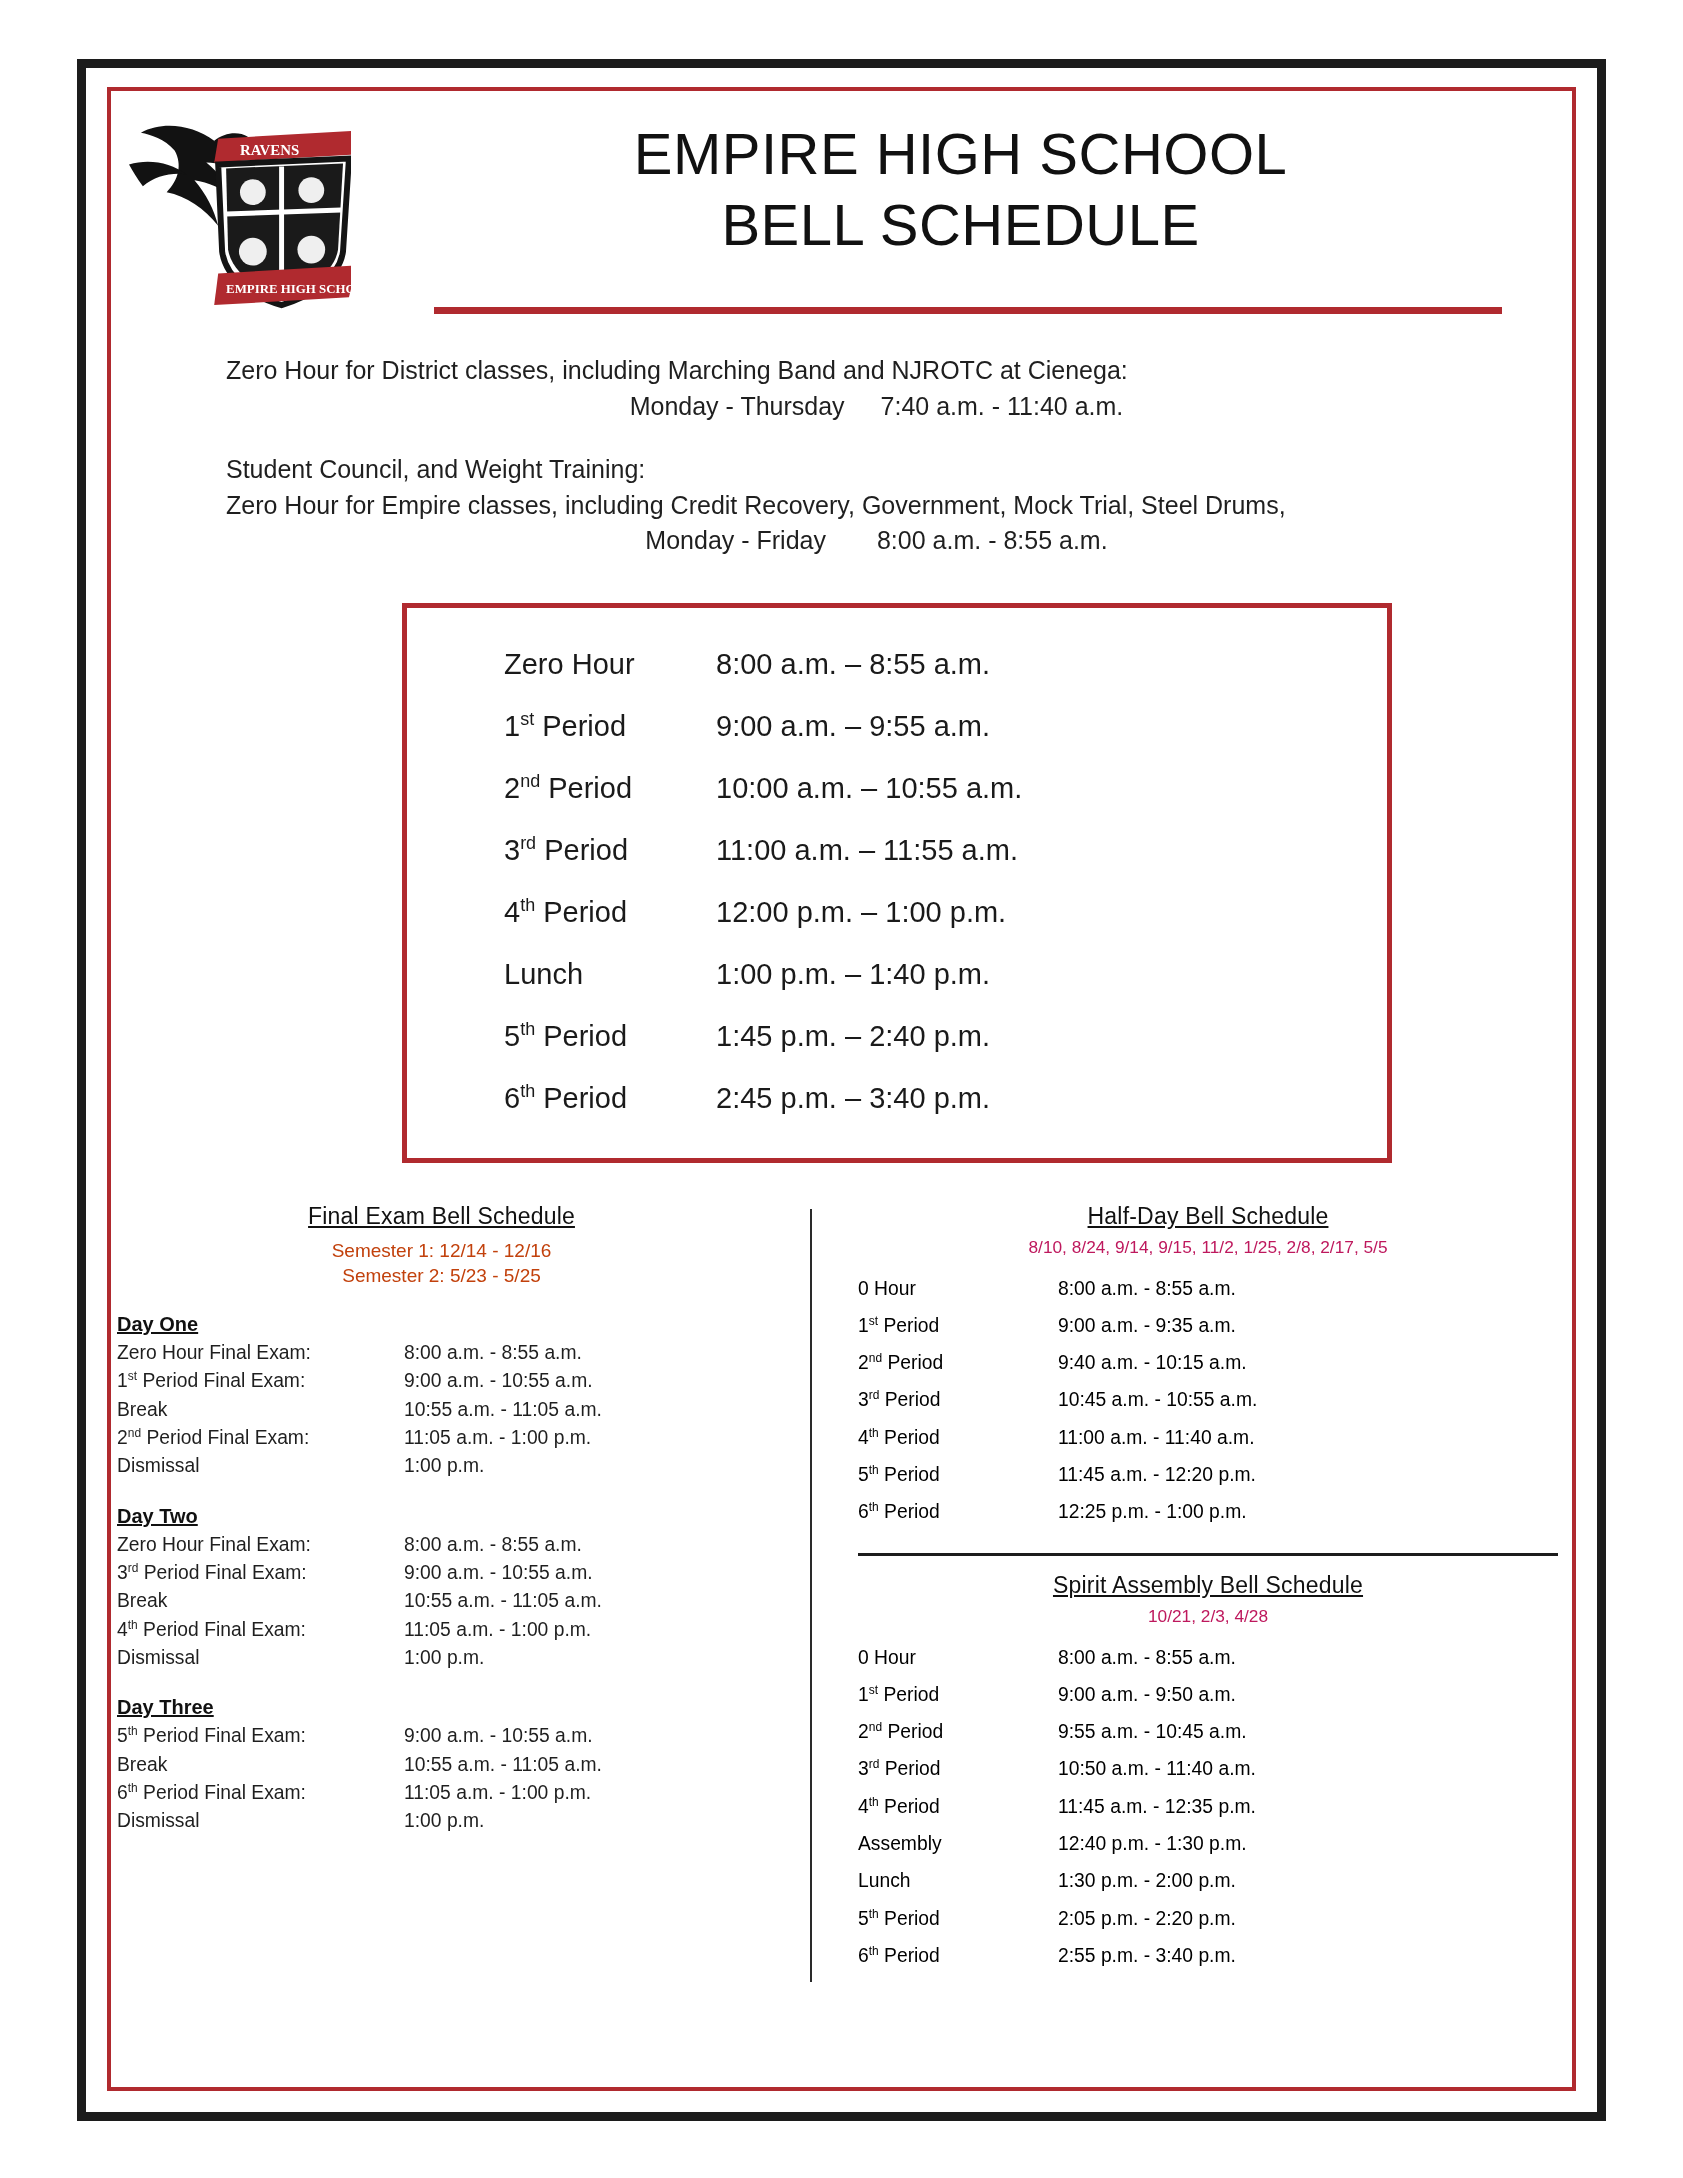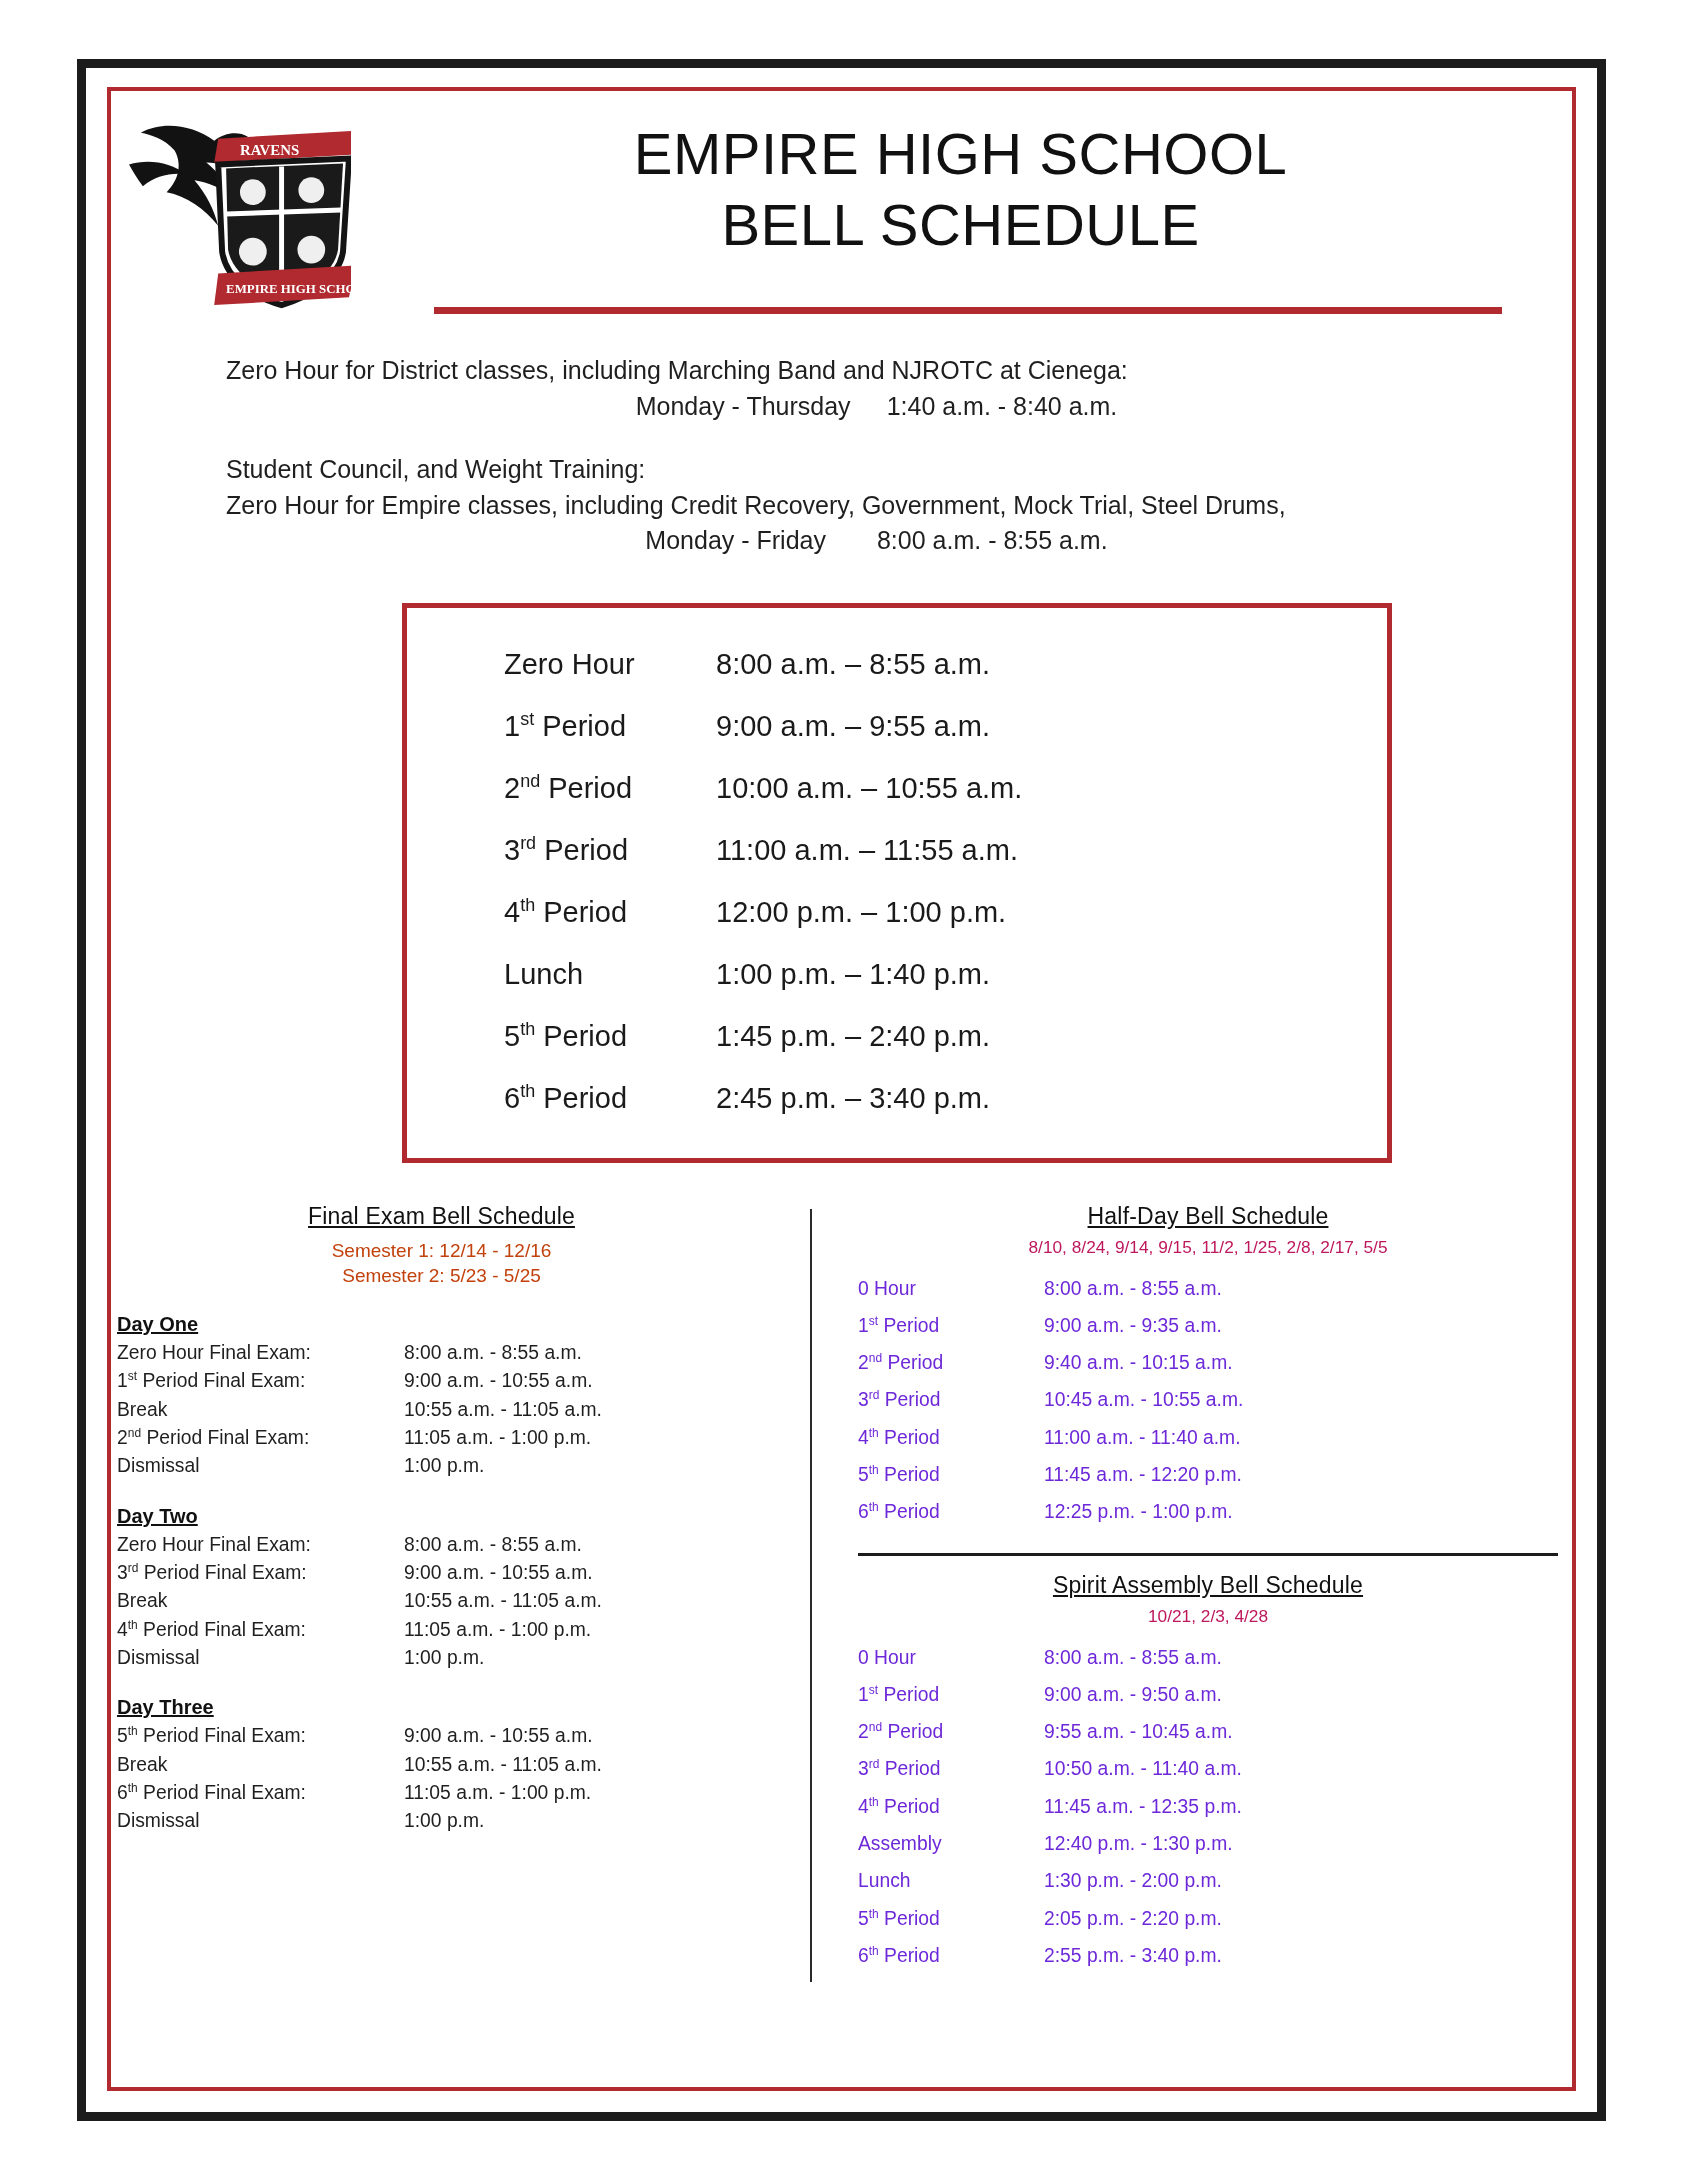--- a/index.html
+++ b/index.html
@@ -191,21 +191,22 @@
     color: #1f1f1f;
   }
   .exam-row .lbl { width: 287px; }
   .exam-row .val { flex: 1; }
 
   .half-row {
     display: flex;
     font-size: 19.3px;
     line-height: 1.0;
     padding: 9px 0 9px 0;
-    color: #6d28d9;
+    color: #000000;
+    gap: 14px;
   }
   .half-row .lbl { width: 186px; }
   .half-row .val { flex: 1; }
 
   .hr-black {
     height: 3px;
     background: #1c1c1c;
     margin: 22px 0 16px 0;
   }
 </style>
@@ -246,21 +247,21 @@
       <div class="title-block">
         <div class="title-line">EMPIRE HIGH SCHOOL</div>
         <div class="title-line">BELL SCHEDULE</div>
       </div>
       <div class="title-rule"></div>
     </div>
 
     <div class="intro">
       <p>Zero Hour for District classes, including Marching Band and NJROTC at Cienega:</p>
       <p class="indented">
-        <span>Monday - Thursday</span><span class="time-gap"></span><span>1:40 a.m. - 8:40 a.m.</span>
+        <span>Monday - Thursday</span><span class="time-gap"></span><span>7:40 a.m. - 11:40 a.m.</span>
       </p>
       <div class="spacer"></div>
       <p>Student Council, and Weight Training:</p>
       <p>Zero Hour for Empire classes, including Credit Recovery, Government, Mock Trial, Steel Drums,</p>
       <p class="indented">
         <span>Monday - Friday</span><span class="time-gap-wide"></span><span>8:00 a.m. - 8:55 a.m.</span>
       </p>
     </div>
 
     <div class="main-box">

